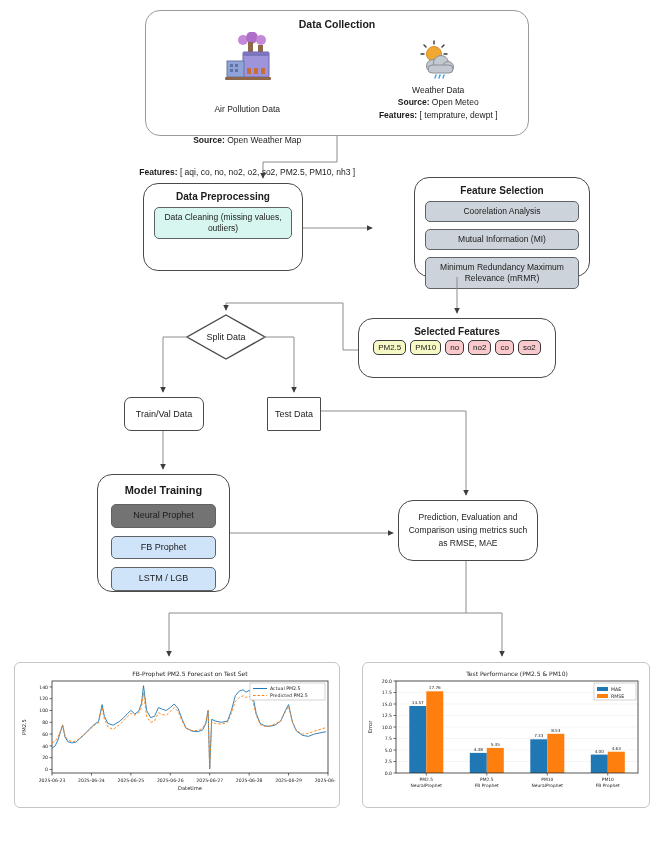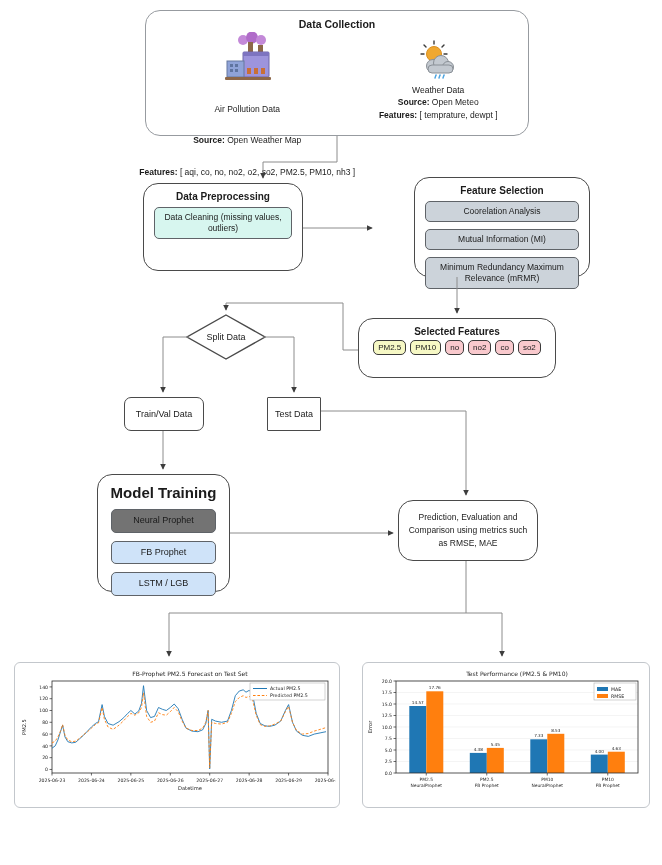--- a/index.html
+++ b/index.html
@@ -112,21 +112,21 @@
     <span class="tag" style="background: rgb(249, 201, 205);">no2</span>
     <span class="tag" style="background: rgb(249, 201, 205);">co</span>
     <span class="tag" style="background: rgb(249, 201, 205);">so2</span>
   </div>
 </div>
 
 <div class="node small-node" style="left:124px;top:397px;width:80px;height:34px;border-radius:7px;">Train/Val Data</div>
 <div class="node small-node" style="left:267px;top:397px;width:54px;height:34px;border-radius:1px;">Test Data</div>
 
 <div class="node" style="left:97px;top:474px;width:133px;height:118px;">
-  <div class="box-title" style="font-size:15px;margin:9px 4px 8px;text-align:center;">Model Training</div>
+  <div class="box-title" style="font-size:11px;margin:9px 4px 8px;text-align:center;">Model Training</div>
   <div class="sub-item" style="margin: 0px 13px 8px; padding: 5px; font-size: 9px; background: #737373;">Neural Prophet</div>
   <div class="sub-item" style="margin: 0px 13px 8px; padding: 5px; font-size: 9px; background: rgb(207, 227, 249);">FB Prophet</div>
   <div class="sub-item" style="margin: 0px 13px 8px; padding: 5px; font-size: 9px; background: rgb(207, 227, 249);">LSTM / LGB</div>
 </div>
 
 <div class="node small-node" style="left:398px;top:500px;width:140px;height:61px;font-size:8.5px;padding:6px;line-height:1.5;">Prediction, Evaluation and Comparison using metrics such as RMSE, MAE</div>
 
 <div class="panel" style="left:14px;top:662px;width:326px;height:146px;">
   <div id="lineChart"><svg width="318" height="138" viewBox="0 0 318 138" font-family="DejaVu Sans, sans-serif" fill="#262626">
         <text x="172" y="9" font-size="6" text-anchor="middle">FB-Prophet PM2.5 Forecast on Test Set</text>

